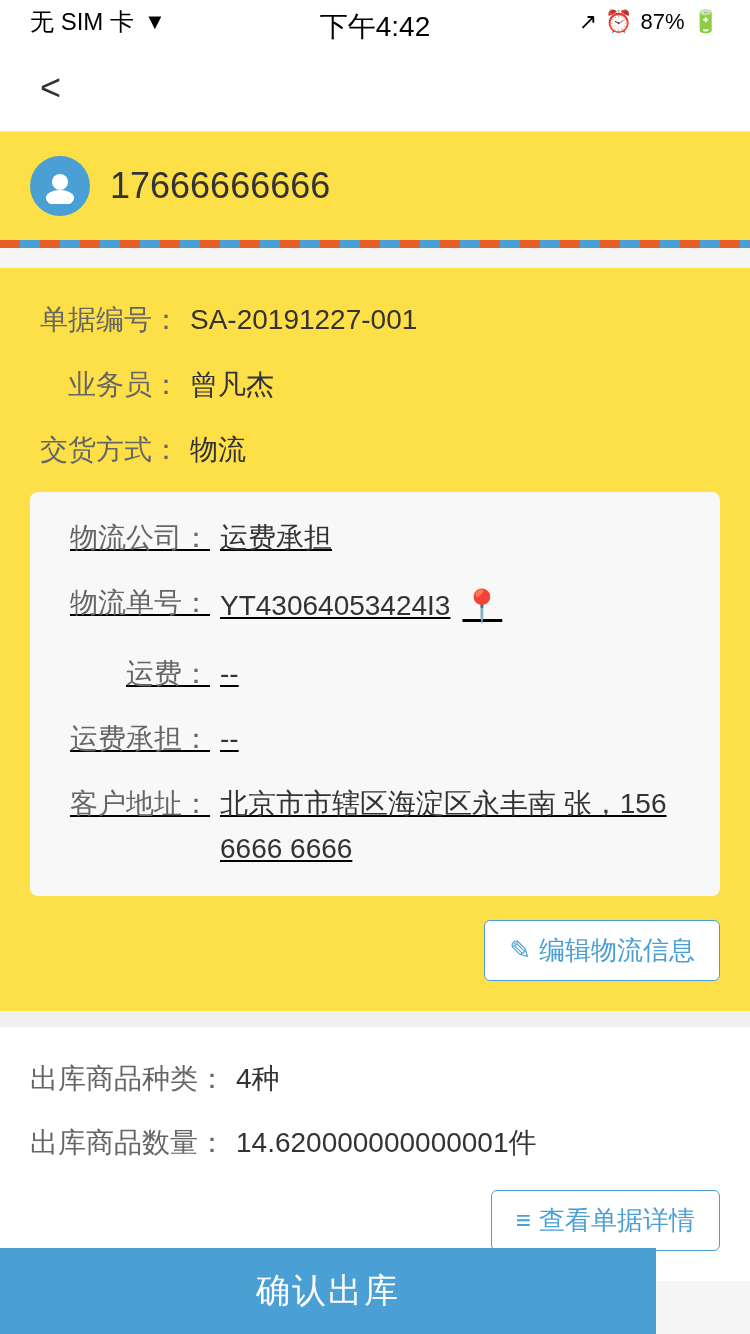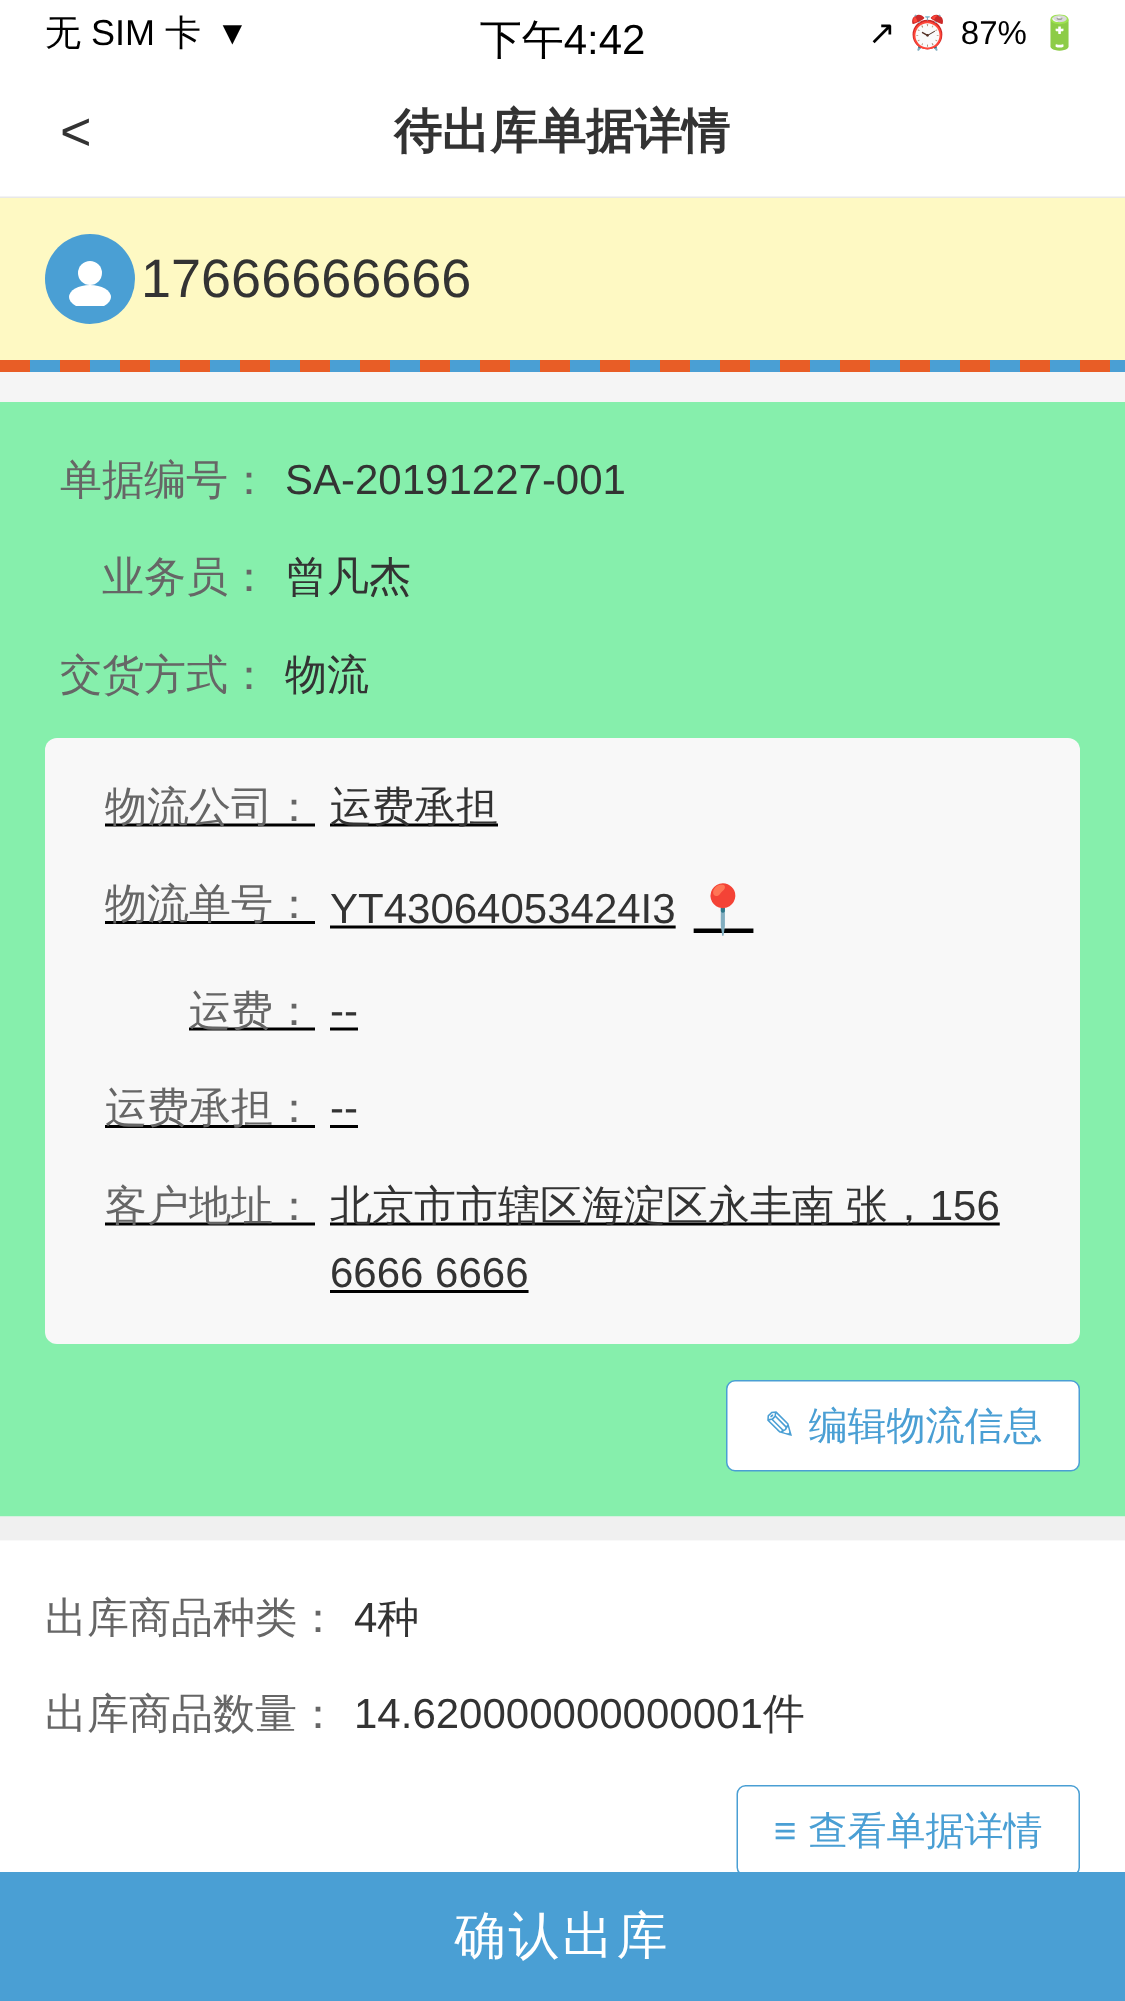--- a/index.html
+++ b/index.html
@@ -79,46 +79,46 @@
       height: 8px;
       background: repeating-linear-gradient(
         90deg,
         #e85d26 0px, #e85d26 20px,
         #4a9fd4 20px, #4a9fd4 40px
       );
     }
 
     
     .customer-card {
-      background: #fef9c3;
+      background: #fde047;
       padding: 24px 30px;
       display: flex;
       align-items: center;
-      gap: 4px;
+      gap: 20px;
     }
     .avatar {
       width: 60px;
       height: 60px;
       border-radius: 50%;
       background: #4a9fd4;
       display: flex;
       align-items: center;
       justify-content: center;
       color: white;
       font-size: 32px;
     }
     .customer-phone {
       font-size: 36px;
       color: #333;
       font-weight: 500;
     }
 
     
     .section {
-      background: #86efac;
+      background: #fde047;
       margin-top: 20px;
       padding: 30px;
     }
 
     .info-row {
       display: flex;
       margin-bottom: 20px;
       align-items: flex-start;
       line-height: 1.6;
     }
@@ -197,21 +197,21 @@
       display: flex;
       justify-content: flex-end;
       margin-top: 24px;
     }
 
     
     .confirm-btn-wrapper {
       position: fixed;
       bottom: 0;
       left: 0;
-      width: 750px;
+      width: 656px;
       background: #4a9fd4;
       padding: 20px 0;
       text-align: center;
       cursor: pointer;
     }
     .confirm-btn {
       color: #fff;
       font-size: 34px;
       font-weight: 500;
       letter-spacing: 2px;
@@ -233,21 +233,20 @@
   <div class="status-right">
     <span>↗</span>
     <span>⏰</span>
     <span>87%</span>
     <span>🔋</span>
   </div>
 </div>
 
 <div class="nav-bar">
   <span class="back-btn">&lt;</span>
-  <span class="nav-title">待出库单据详情</span>
 </div>
 
 <div class="page-content">
 
   <div class="customer-card">
     <div class="avatar">
       <svg width="36" height="36" viewBox="0 0 36 36" fill="white">
         <circle cx="18" cy="14" r="8"></circle>
         <ellipse cx="18" cy="30" rx="14" ry="8"></ellipse>
       </svg>

